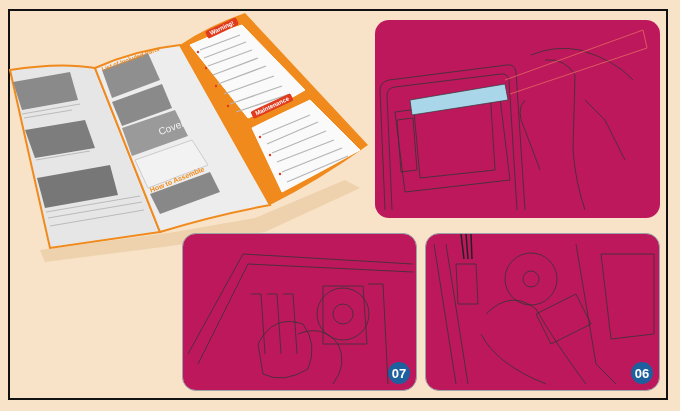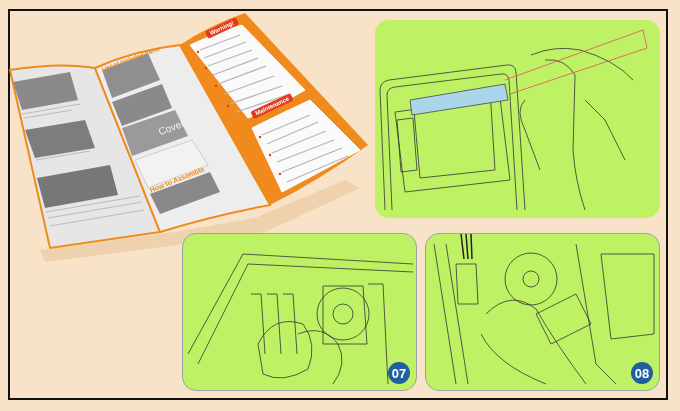--- a/index.html
+++ b/index.html
@@ -9,21 +9,21 @@
     font-family: "Liberation Sans", sans-serif;
     position: relative;
   }
   .frame {
     position: absolute; left: 8px; top: 9px; width: 660px; height: 391px;
     border: 2px solid #111; box-sizing: border-box;
   }
   
   .brochure { position: absolute; left: 0; top: 0; width: 680px; height: 411px; }
   .panel {
-    position: absolute; background: #bef264; border-radius: 14px;
+    position: absolute; background: #be185d; border-radius: 14px;
     border: 1px solid #9aa3a8; box-sizing: border-box; overflow: hidden;
   }
   .badge {
     position: absolute; width: 22px; height: 22px; border-radius: 50%;
     background: #1e5f9e; color: #fff; font-size: 13px; font-weight: bold;
     display: flex; align-items: center; justify-content: center;
     font-family: "Liberation Sans", sans-serif;
   }
   .ptitle {
     position: absolute; font-size: 8px; font-weight: bold; color: #fff;
@@ -161,15 +161,15 @@
       <path d="M55 100 Q70 130 120 150"></path>
       <path d="M110 80 L150 60 L165 90 L125 110 Z"></path>
     </g>
     <g stroke="#222" stroke-width="1.5">
       <line x1="35" y1="0" x2="38" y2="25"></line>
         <line x1="40" y1="0" x2="42" y2="25"></line>
         <line x1="45" y1="0" x2="46" y2="25"></line>
     </g>
   </svg>
   <div class="badge" style="right:6px;bottom:6px;">
-    <span>08</span>
+    <span>06</span>
   </div>
 </div>
 
 </body></html>

